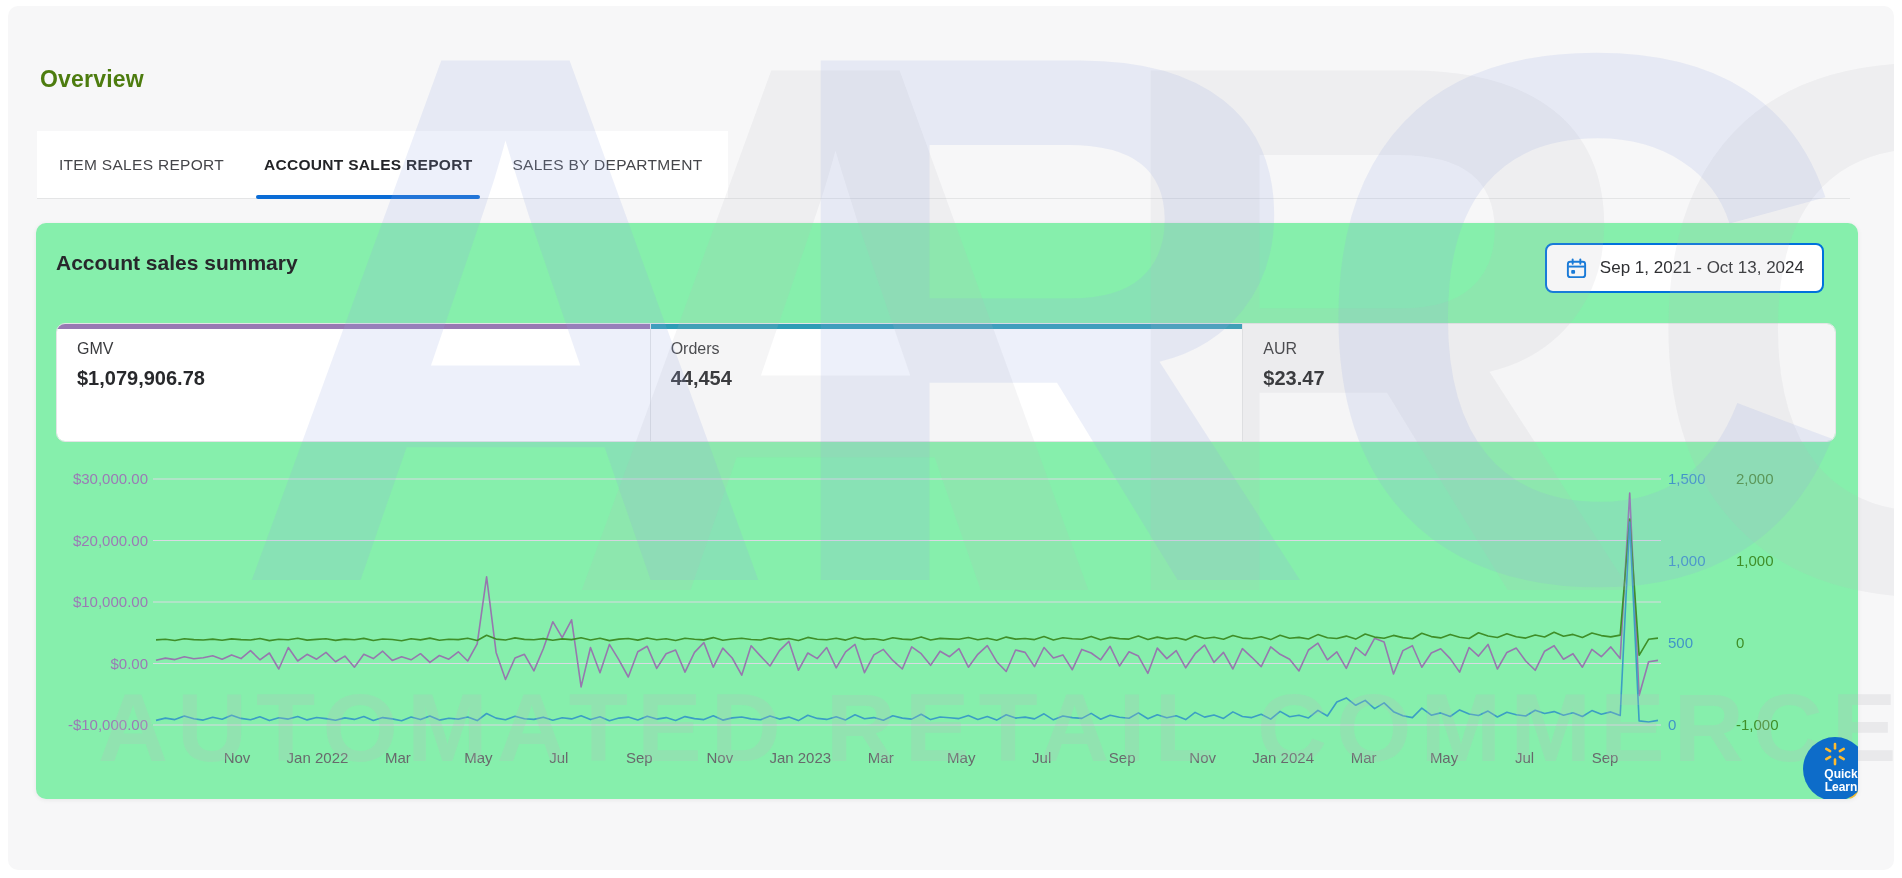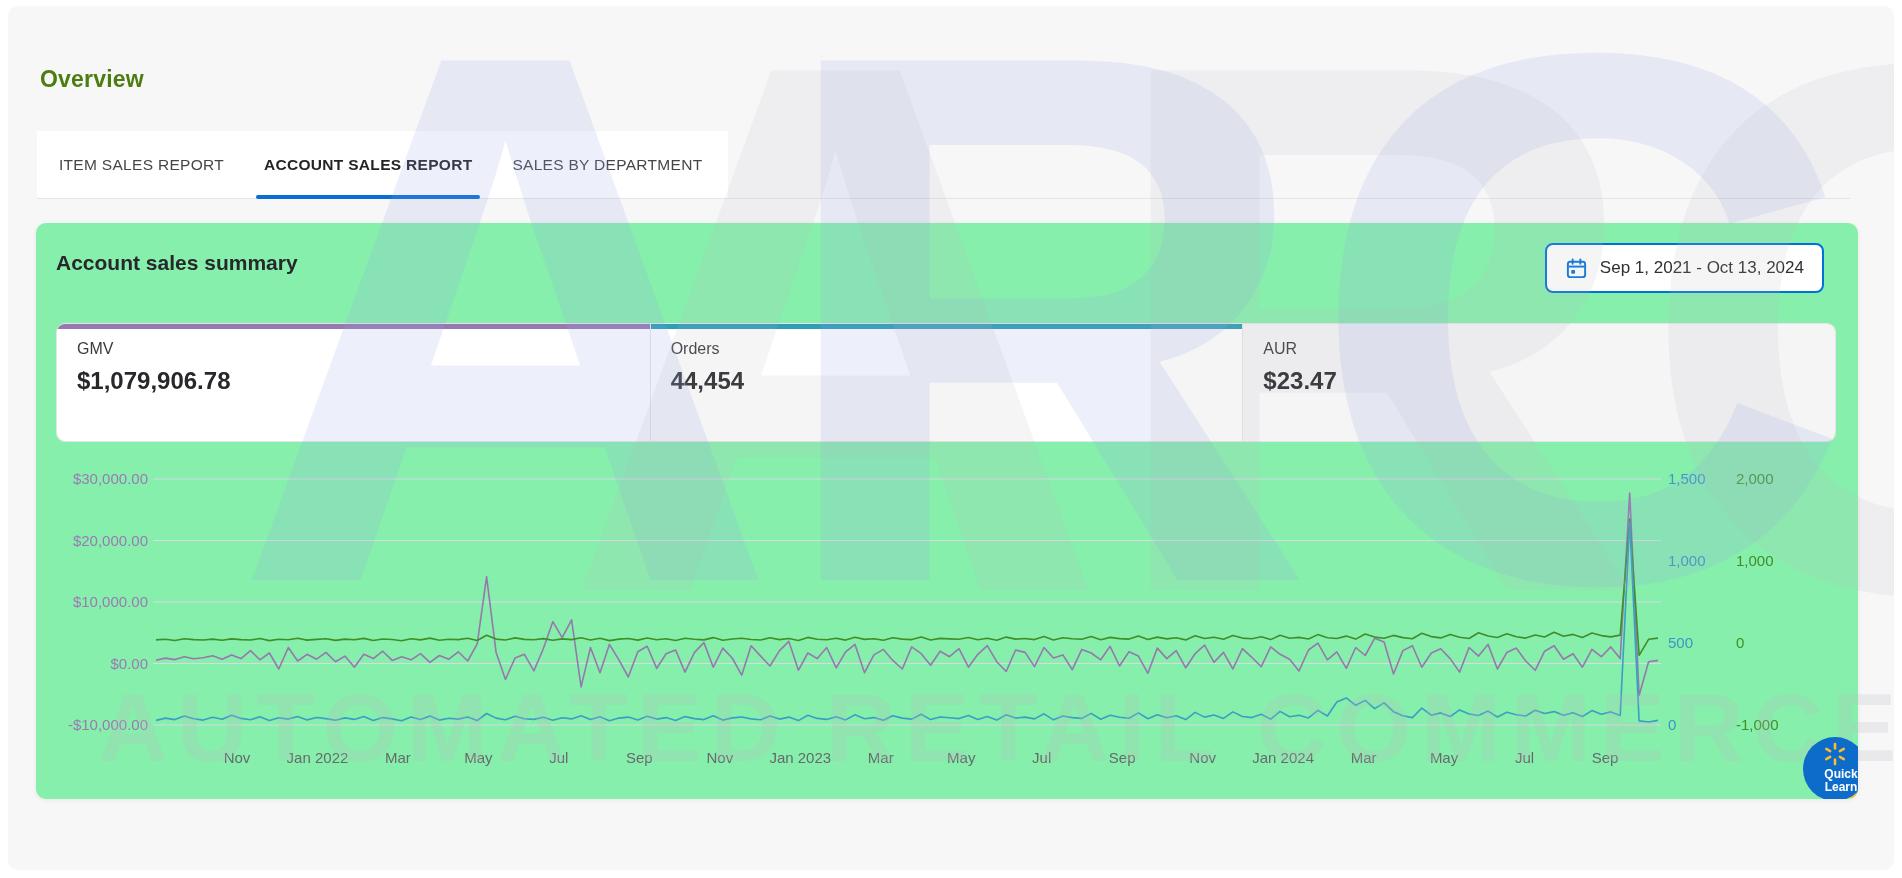--- a/index.html
+++ b/index.html
@@ -18,21 +18,21 @@
   .card-heading { position:absolute; left:20px; top:28px; font-size:21px; font-weight:700; color:#27282b; }
 
   .date-btn { position:absolute; top:20px; right:34px; height:50px; display:flex; align-items:center; gap:12px; padding:0 18px; background:#fff; border:2px solid #0071dc; border-radius:8px; font-size:17px; color:#2e2f32; cursor:pointer; }
 
   .tiles { position:absolute; left:20px; top:100px; width:1780px; height:119px; display:flex; border:1px solid #e4e5e6; border-radius:9px; overflow:hidden; }
   .tile { position:relative; flex:1 1 25%; background:#ffffff; padding:16px 0 0 20px; cursor:pointer; }
   .tile + .tile { border-left:1px solid #e5e6e7; }
   .tile .bar { position:absolute; left:0; top:0; right:0; height:5px; }
   .tile.inactive { background:#f5f5f6; }
   .tile-label { font-size:16px; color:#3a3b3e; }
-  .tile-value { margin-top:9px; font-size:24px; font-weight:700; color:#27282b; }
+  .tile-value { margin-top:9px; font-size:20px; font-weight:700; color:#27282b; }
 
   .chart-wrap { position:absolute; left:0; top:235px; width:1822px; height:330px; }
 
   .watermark { position:absolute; inset:0; overflow:hidden; pointer-events:none; z-index:40; font-weight:700; }
   .wm-gray  { position:absolute; left:555px; top:-55px; font-size:755px; line-height:1; letter-spacing:-8px; color:rgba(186,187,191,0.14); }
   .wm-blue  { position:absolute; left:225px; top:-65px; font-size:755px; line-height:1; letter-spacing:-8px; color:rgba(148,168,224,0.17); }
   .wm-tagline { position:absolute; left:90px; top:666px; font-size:97px; letter-spacing:9px; white-space:nowrap; color:rgba(185,186,189,0.22); }
 
   .quick-learn { position:absolute; right:-9px; bottom:-2px; width:64px; height:64px; z-index:60; cursor:pointer; }
   .ql-circle { position:absolute; inset:0; background:#0d6cc9; border-radius:50%; display:flex; flex-direction:column; align-items:center; justify-content:flex-end; padding-bottom:7px; }

